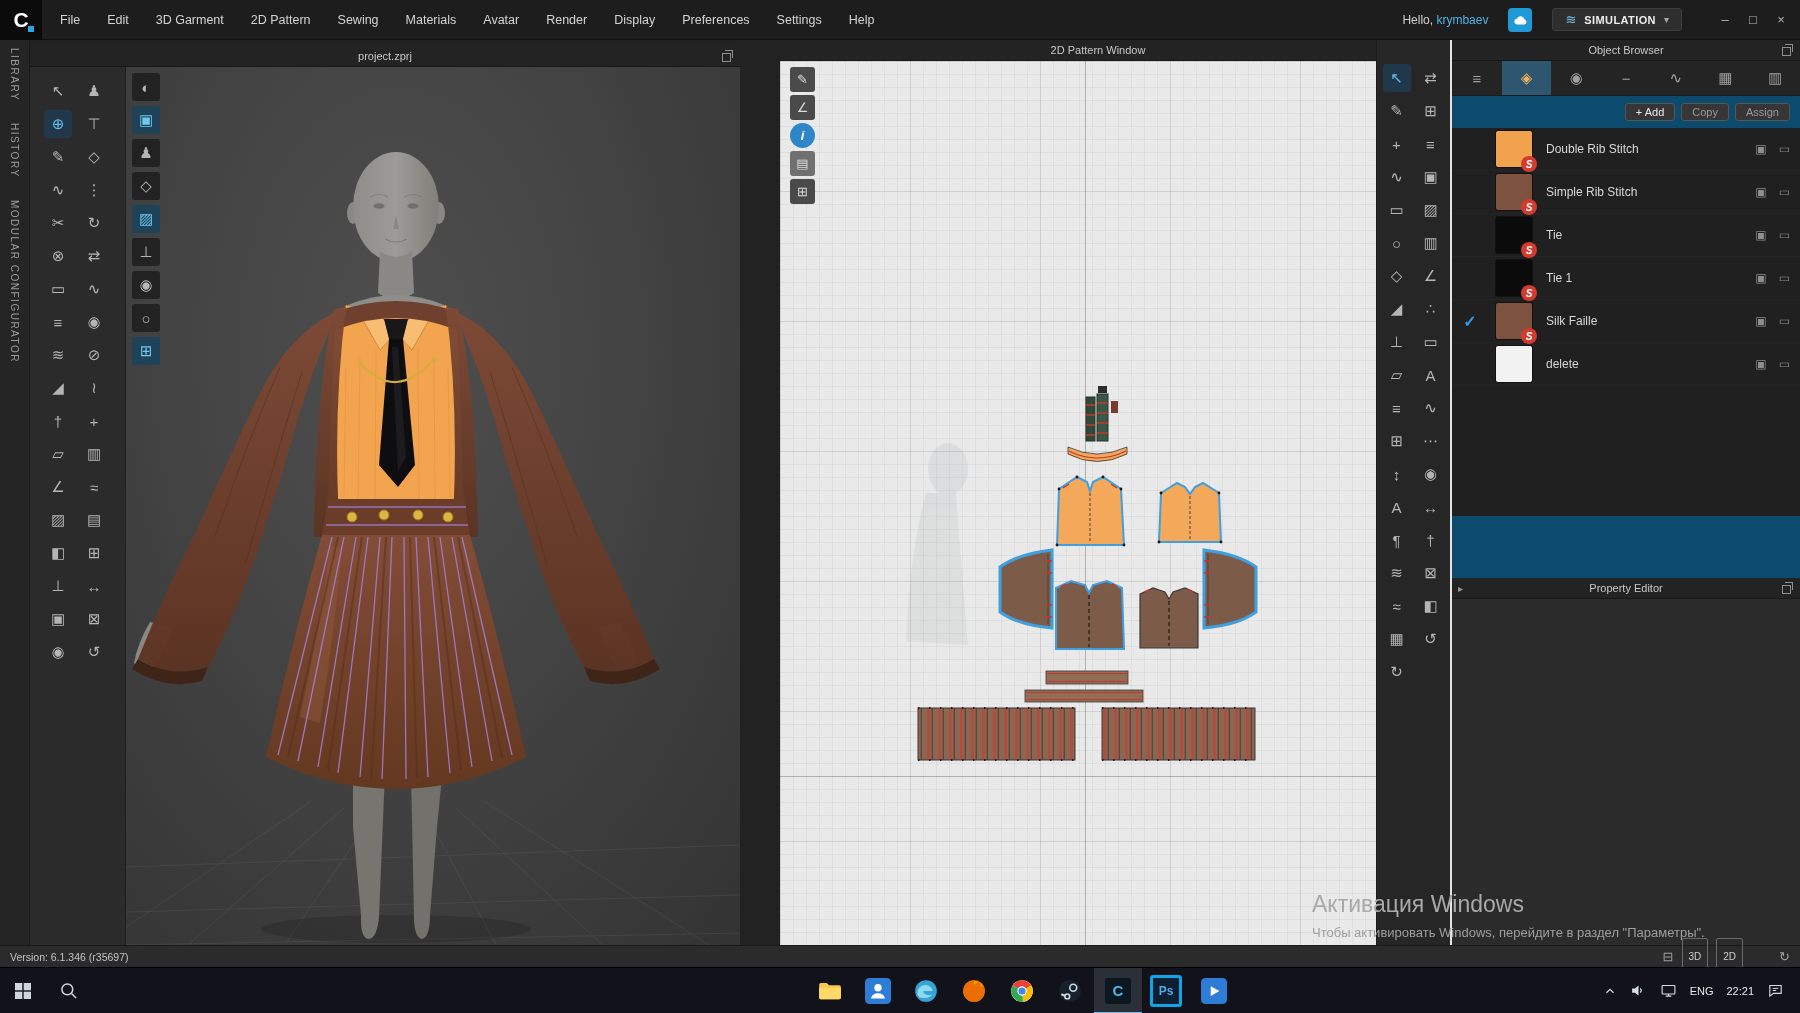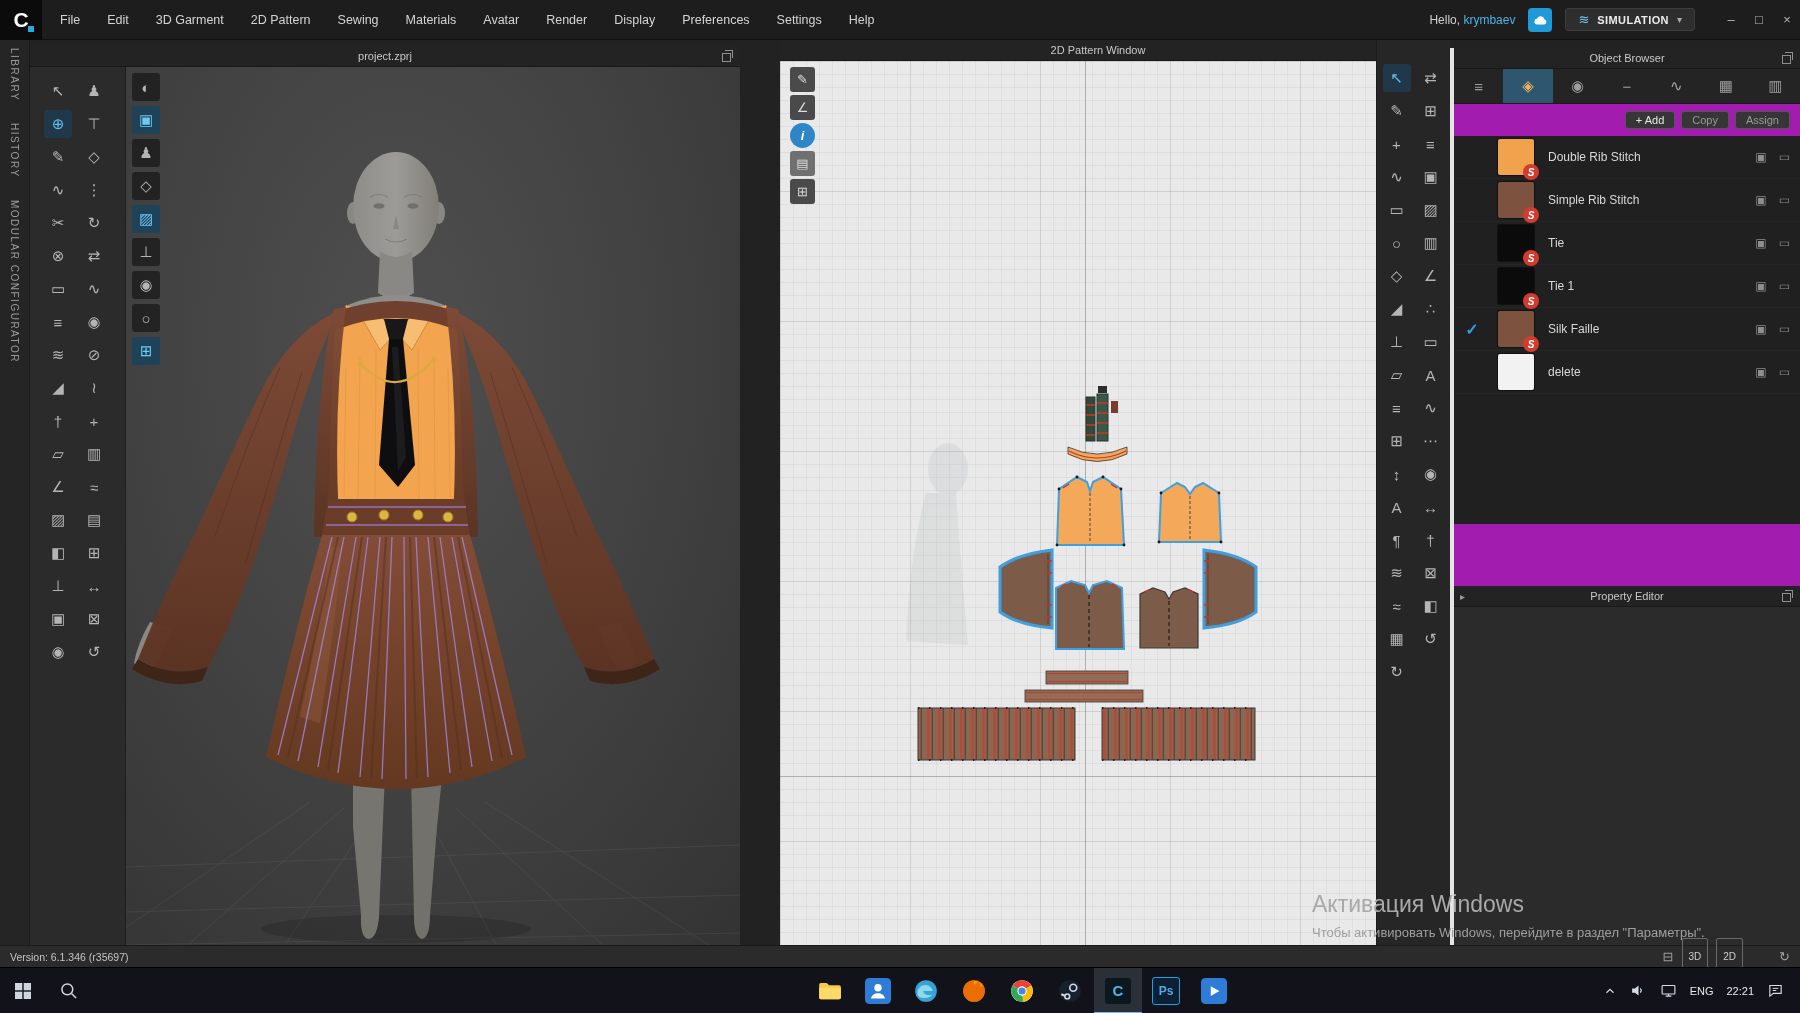--- a/index.html
+++ b/index.html
@@ -8,21 +8,21 @@
   .screen{position:absolute;inset:0;background:#222;}
 
   
   .menubar{position:absolute;left:0;top:0;width:1800px;height:40px;background:#1d1d1d;
            border-bottom:1px solid #101010;display:flex;align-items:center;box-sizing:border-box;}
   .logo{width:42px;height:40px;background:#0b0b0b;color:#fff;font-weight:bold;font-size:21px;
         display:flex;align-items:center;justify-content:center;position:relative;}
   .logo::after{content:"";position:absolute;right:8px;bottom:8px;width:6px;height:6px;background:#2ba8e0;}
   .menus{display:flex;gap:27px;margin-left:18px;justify-content:center;}
   .menu-item{color:#d4d4d4;font-size:12.5px;cursor:default;white-space:nowrap;}
-  .mb-right{margin-left:auto;display:flex;align-items:center;gap:13px;}
+  .mb-right{margin-left:auto;display:flex;align-items:center;gap:20px;padding-right:6px;}
   .greet{color:#cfcfcf;font-size:12px;}
   .uname{color:#4fb3e8;}
   .cloud{width:24px;height:24px;border-radius:4px;background:#1f9ad6;display:flex;align-items:center;justify-content:center;}
   .simbox{display:flex;align-items:center;gap:8px;background:#2e2e2e;border:1px solid #3d3d3d;
           border-radius:3px;padding:4px 12px;}
   .sim-ic{color:#6fc3ee;font-size:13px;line-height:1;}
   .sim-label{color:#ececec;font-size:11px;font-weight:bold;letter-spacing:.4px;}
   .caret{color:#a8a8a8;font-size:10px;}
   .winctl{display:flex;gap:2px;margin-left:10px;}
   .winctl span{width:26px;height:26px;display:flex;align-items:center;justify-content:center;
@@ -72,22 +72,22 @@
   .mini .tool{background:#4a4a4a;color:#ddd;width:25px;height:25px;font-size:13px;}
   .mini .tool.accent{background:#2e86c8;color:#fff;border-radius:50%;font-style:italic;font-weight:bold;}
   .mini .tool.active{background:#707070;}
 
   
   .tools-right{position:absolute;left:1376px;top:40px;width:74px;height:905px;background:#262626;
                border-left:1px solid #1b1b1b;display:flex;justify-content:center;gap:6px;
                padding-top:24px;box-sizing:border-box;}
 
   
-  .panel{position:absolute;left:1450px;top:48px;width:350px;height:905px;background:#a21caf;
-         border-left:4px solid #e5e5e5;box-sizing:border-box;}
+  .panel{position:absolute;left:1450px;top:40px;width:350px;height:905px;background:#0c4a6e;
+         border-left:2px solid #e5e5e5;box-sizing:border-box;}
   .tabs{height:34px;display:flex;background:#242424;border-bottom:1px solid #1b1b1b;}
   .tab{flex:1;display:flex;align-items:center;justify-content:center;color:#9f9f9f;font-size:15px;cursor:pointer;}
   .tab.active{background:#2e566e;color:#f3b35c;}
   .ob-btns{height:22px;display:flex;justify-content:flex-end;align-items:center;gap:6px;padding:5px 10px;}
   .ob-btn{background:#363636;border:1px solid #555;color:#9a9a9a;font-size:11px;padding:2px 10px;
           border-radius:3px;font-family:inherit;cursor:pointer;}
   .ob-btn.bright{color:#e9e9e9;}
   .ob-list{height:388px;background:#202020;overflow:hidden;}
   .ob-row{height:43px;display:flex;align-items:center;padding:0 10px 0 6px;box-sizing:border-box;
           border-bottom:1px solid rgba(255,255,255,.025);}
@@ -121,21 +121,21 @@
 
   
   .taskbar{position:absolute;left:0;top:967px;width:1800px;height:46px;background:#12121a;
            border-top:1px solid #000;display:flex;align-items:center;box-sizing:border-box;}
   .tbtn{width:46px;height:46px;display:flex;align-items:center;justify-content:center;
         background:none;border:none;cursor:pointer;padding:0;}
   .tb-apps{display:flex;margin-left:714px;height:46px;}
   .tb-app{width:48px;height:46px;display:flex;align-items:center;justify-content:center;
           background:none;border:none;cursor:pointer;position:relative;padding:0;}
   .tb-app.active{background:#2b3038;box-shadow:inset 0 -2px 0 #76b9ed;}
-  .ps-tile{width:26px;height:26px;background:#0c1f33;border:1px solid #0ea5e9;border-radius:3px;
+  .ps-tile{width:26px;height:26px;background:#0c1f33;border:3px solid #0ea5e9;border-radius:3px;
            color:#57a8e8;font-size:12px;font-weight:bold;display:flex;align-items:center;justify-content:center;}
   .clo-tile{width:26px;height:26px;background:#0d1720;border-radius:3px;color:#4db8e8;
             font-size:15px;font-weight:bold;display:flex;align-items:center;justify-content:center;}
   .tray{margin-left:auto;display:flex;align-items:center;gap:13px;padding-right:16px;}
   .tray-txt{color:#e8e8e8;font-size:11px;cursor:default;}
   .tray svg,.tbtn svg{display:block;}
 </style>
 </head>
 <body>
 

